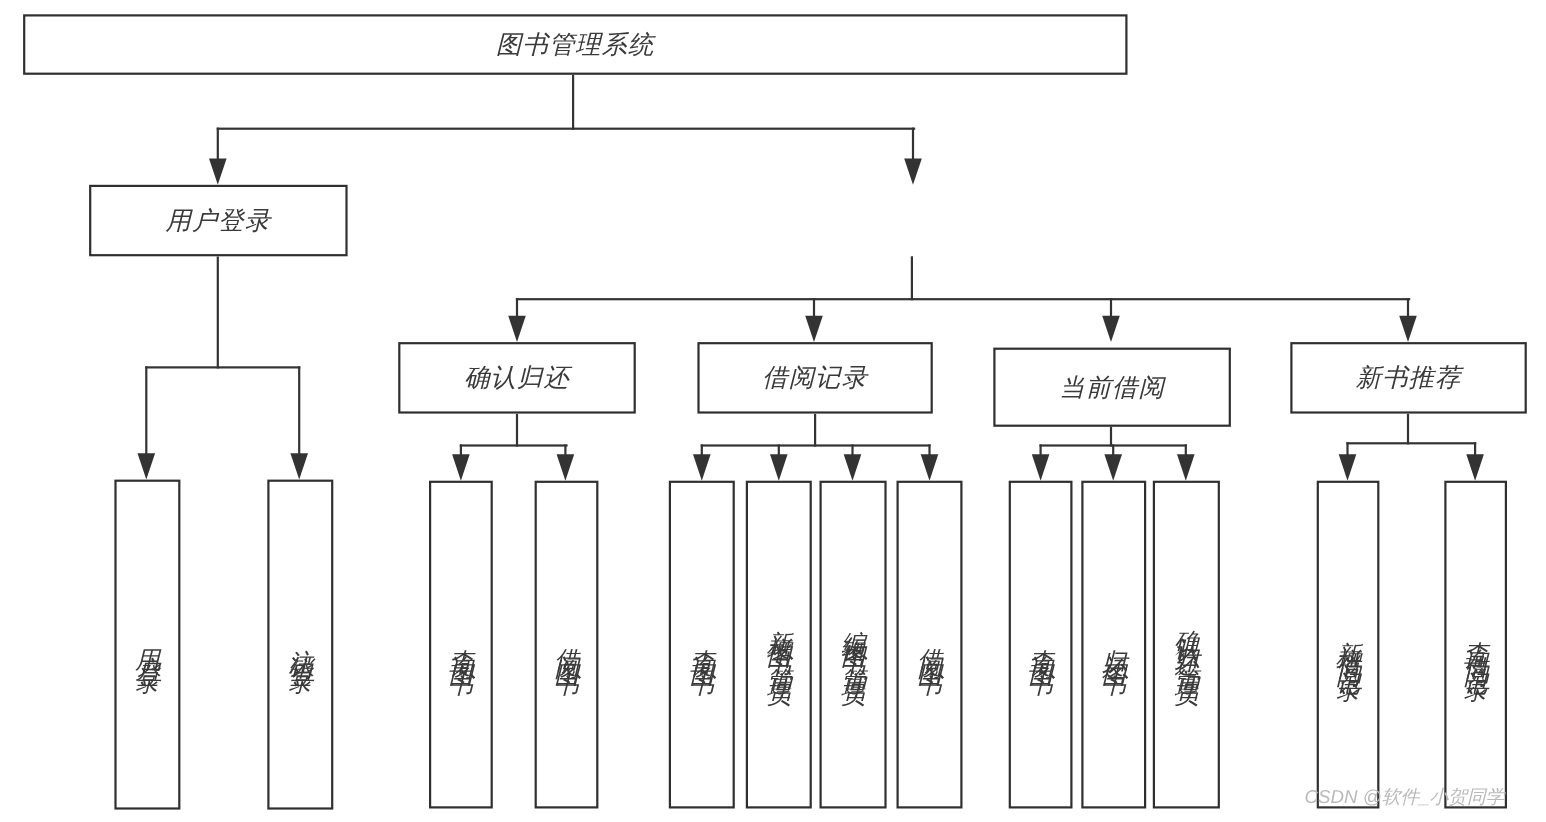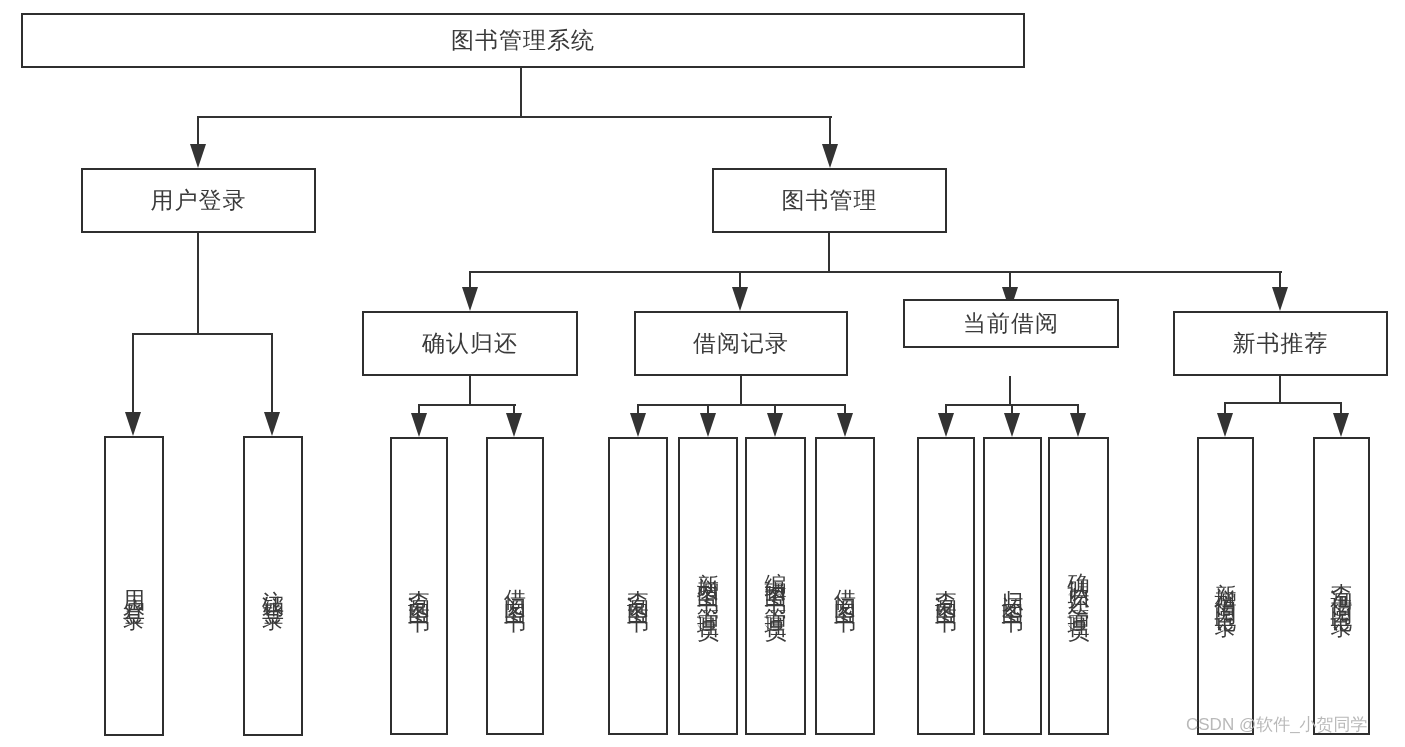--- a/index.html
+++ b/index.html
@@ -1,19 +1,20 @@
 <!DOCTYPE html>
 <html><head>
 <meta charset="utf-8">
 <style>
   html, body { margin:0; padding:0; background:#ffffff; }
   .canvas {
     position:relative; width:1405px; height:747px; background:#ffffff;
     font-family:"Liberation Sans","DejaVu Sans",sans-serif; color:#3a3a3a;
     overflow:hidden;
+    font-style:italic;
   }
   .hbox, .vbox {
     position:absolute; box-sizing:border-box; background:#ffffff;
     border:2px solid #2f2f2f; display:flex; align-items:center; justify-content:center;
     z-index:2;
   }
   .hbox .label { font-size:23px; letter-spacing:1px; white-space:nowrap; }
   .vbox .label {
     writing-mode:vertical-rl; text-orientation:mixed;
     font-size:22px; letter-spacing:7px; line-height:1; white-space:nowrap;
@@ -35,33 +36,30 @@
 <div class="canvas">
 
   <div class="hbox" style="left:21px;top:13px;width:1004px;height:55px">
     <span class="label">图书管理系统</span>
   </div>
 
   <div class="hbox" style="left:81px;top:168px;width:235px;height:65px">
     <span class="label">用户登录</span>
   </div>
 
-  <div class="hbox" style="left:712px;top:168px;width:235px;height:65px">
-    <span class="label">图书管理</span>
-  </div>
 
   <div class="hbox" style="left:362px;top:311px;width:216px;height:65px">
     <span class="label">确认归还</span>
   </div>
 
   <div class="hbox" style="left:634px;top:311px;width:214px;height:65px">
     <span class="label">借阅记录</span>
   </div>
 
-  <div class="hbox" style="left:903px;top:299px;width:216px;height:49px">
+  <div class="hbox" style="left:903px;top:316px;width:216px;height:72px">
     <span class="label">当前借阅</span>
   </div>
 
   <div class="hbox" style="left:1173px;top:311px;width:215px;height:65px">
     <span class="label">新书推荐</span>
   </div>
 
   <div class="vbox" style="left:104px;top:436px;width:60px;height:300px">
     <span class="label">用户登录</span>
   </div>

